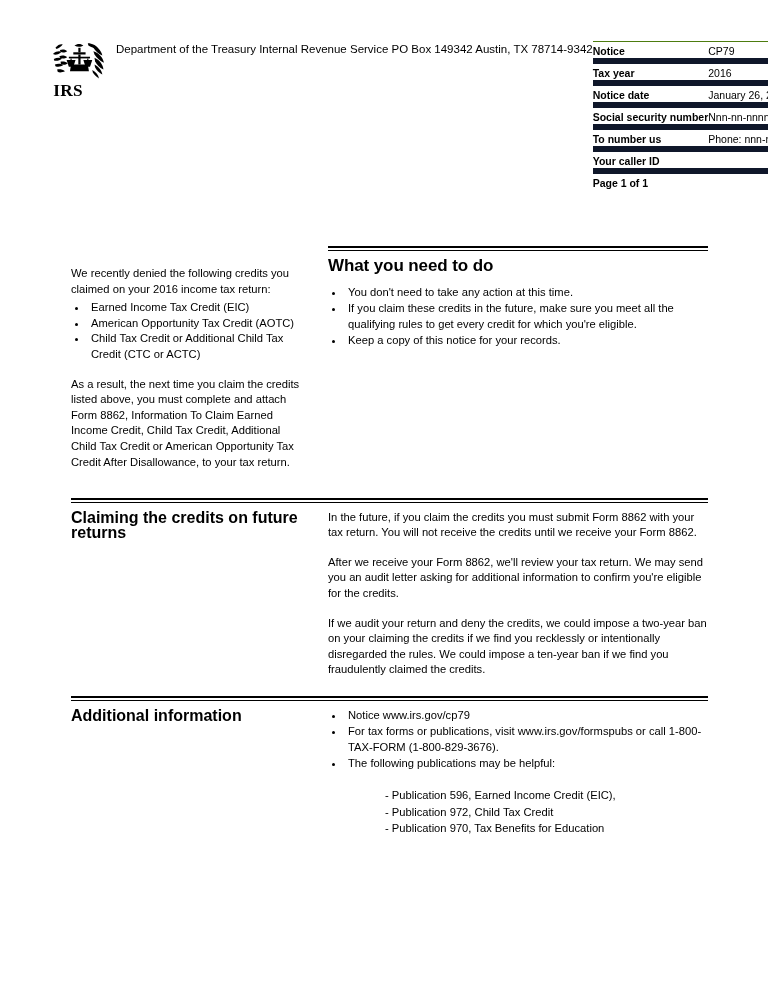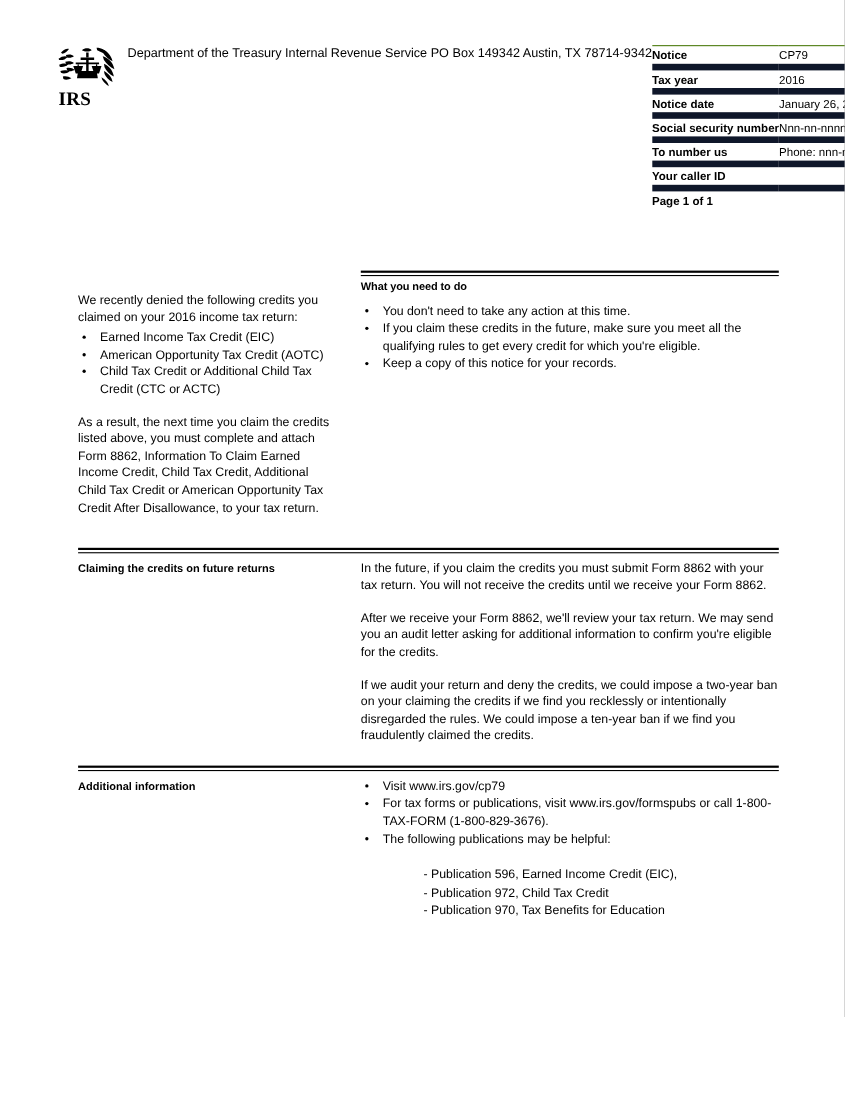--- a/index.html
+++ b/index.html
@@ -114,21 +114,21 @@
     width: 380px;
   }
   .rule-double {
     border-top: 2.2px solid #000;
     border-bottom: 1px solid #000;
     height: 1.6px;
     font-size: 0;
     line-height: 0;
   }
   .section-head {
-    font-size: 10px;
+    font-size: 17px;
     font-weight: bold;
     margin-top: 5px;
     letter-spacing: -0.1px;
   }
   ul.bullets {
     margin: 9px 0 0 0;
     padding-left: 17px;
     font-size: 11.2px;
     line-height: 15.6px;
   }
@@ -154,21 +154,21 @@
   }
   .sec-body {
     position: relative;
     padding-top: 7px;
   }
   .sec-label {
     position: absolute;
     left: 0;
     top: 7px;
     width: 240px;
-    font-size: 10px;
+    font-size: 16px;
     font-weight: bold;
     line-height: 15px;
   }
   .sec-content {
     margin-left: 257px;
     width: 380px;
     font-size: 11.2px;
     line-height: 15.6px;
   }
   .sub-list {
@@ -301,21 +301,21 @@
       </div>
     </div>
   </div>
 
   <div class="section" style="top:696px;">
     <div class="rule-full"></div>
     <div class="sec-body">
       <div class="sec-label">Additional information</div>
       <div class="sec-content">
         <ul class="bullets" style="margin-top:0;">
-          <li>Visit www.irs.gov/cp79</li>
+          <li>Notice www.irs.gov/cp79</li>
           <li>For tax forms or publications, visit www.irs.gov/formspubs or call 1-800-TAX-FORM (1-800-829-3676).</li>
           <li>
             <span>The following publications may be helpful:</span>
             <ul class="sub-list">
               <li>- Publication 596, Earned Income Credit (EIC),</li>
               <li>- Publication 972, Child Tax Credit</li>
               <li>- Publication 970, Tax Benefits for Education</li>
             </ul>
           </li>
         </ul>

